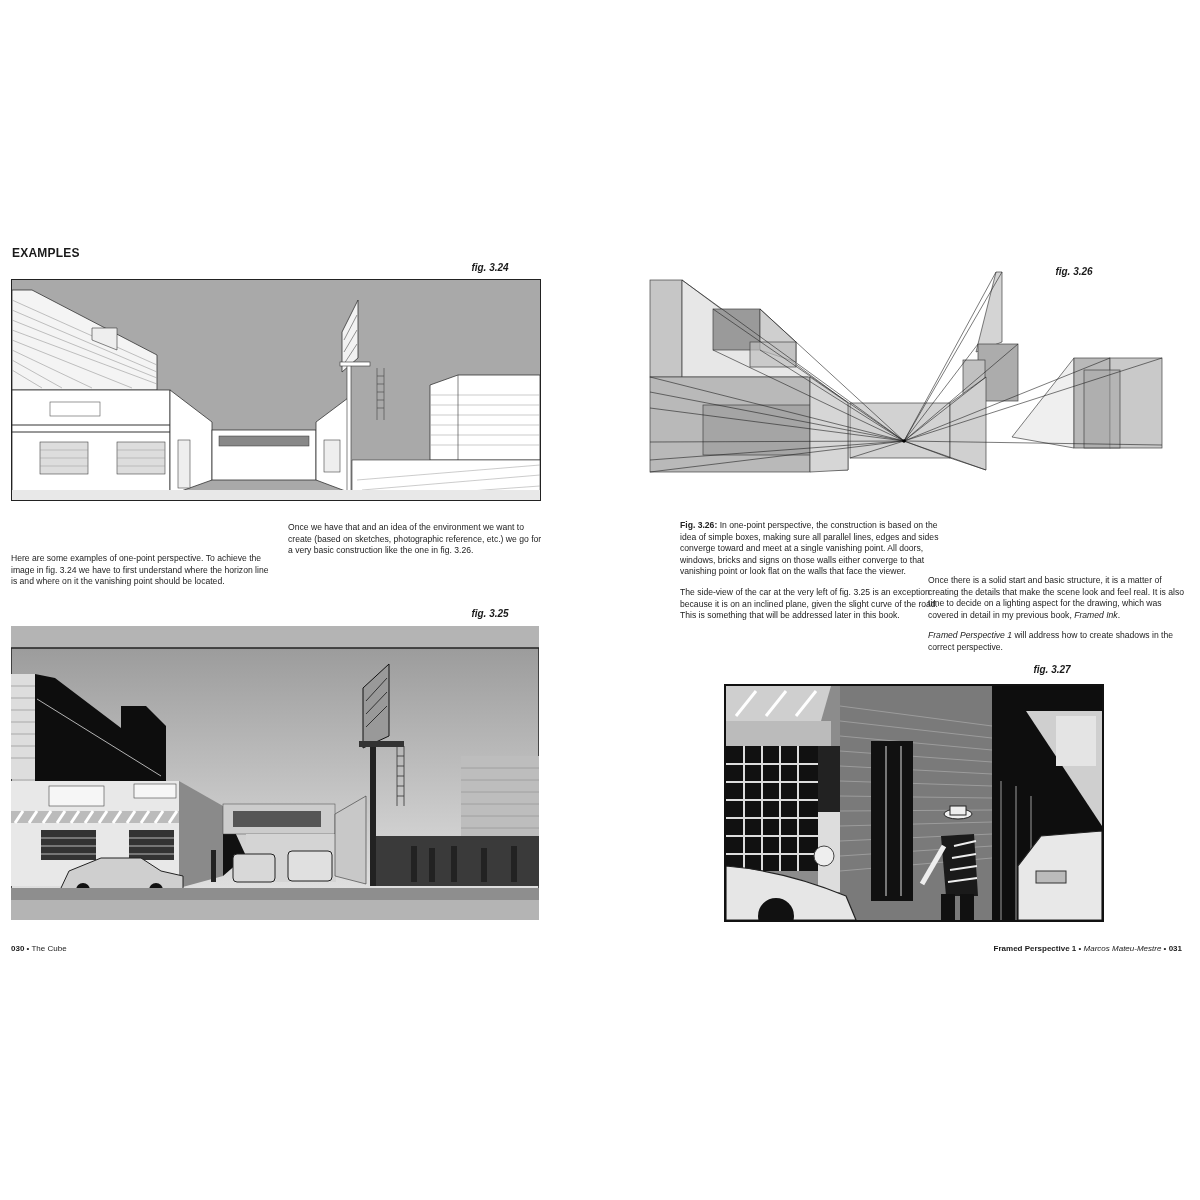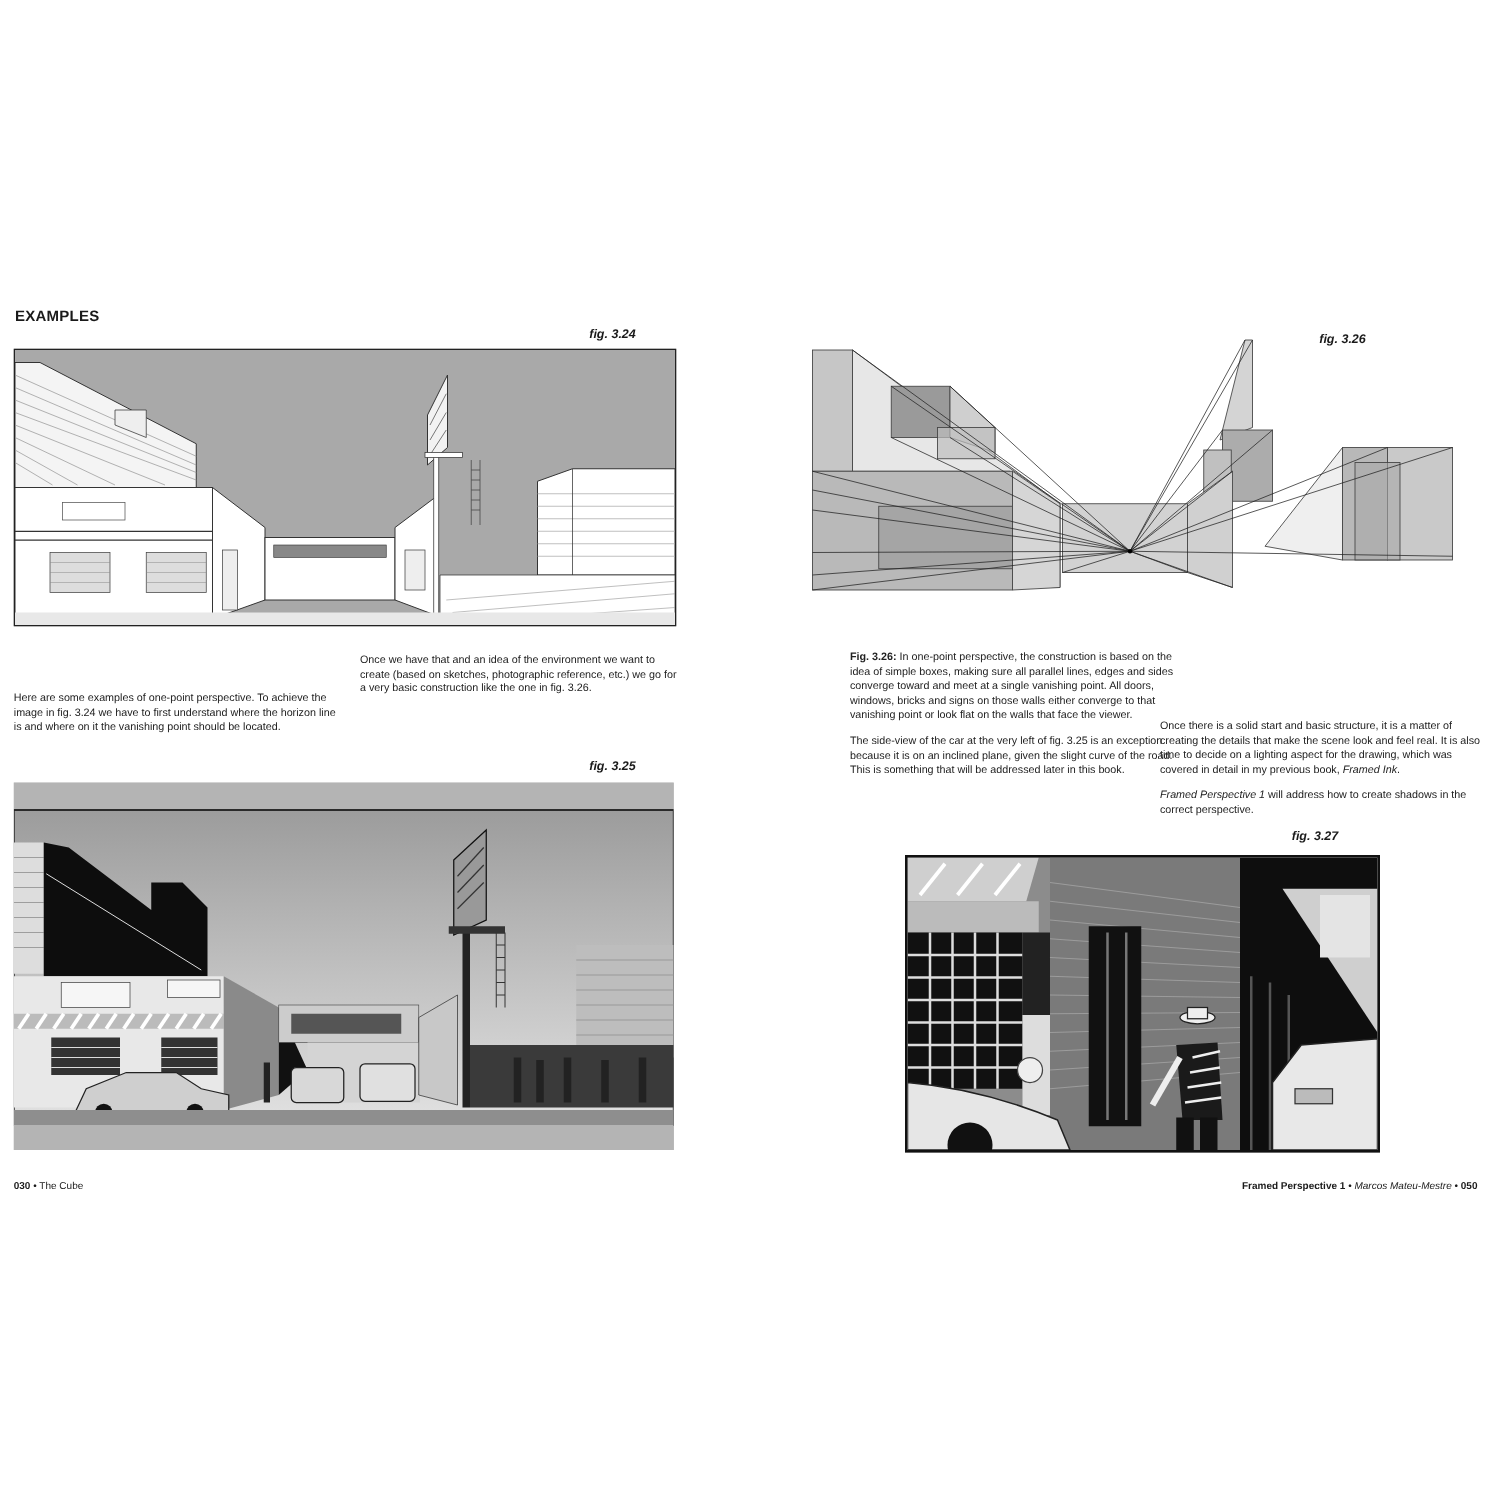--- a/index.html
+++ b/index.html
@@ -379,14 +379,14 @@
     <path d="M292,234 L292,180 L315,150 L376,145 L376,234 Z" fill="#e8e8e8" stroke="#222" stroke-width="1.2"></path>
     <rect x="310" y="185" width="30" height="12" fill="#bbb" stroke="#333"></rect>
   </svg>
 </div>
 
 <div class="abs footer" style="left:955px; width:227px; text-align:right;">
   <b>Framed Perspective 1</b>
   <span>•</span>
   <i>Marcos Mateu-Mestre</i>
   <span>•</span>
-  <b>050</b>
+  <b>031</b>
 </div>
 
 </body></html>

